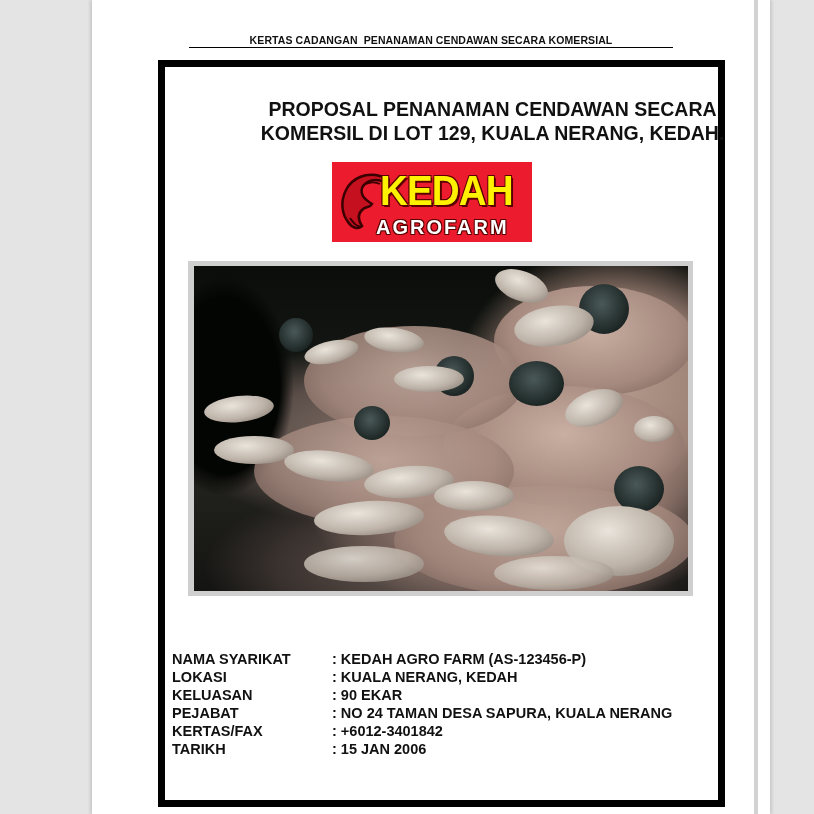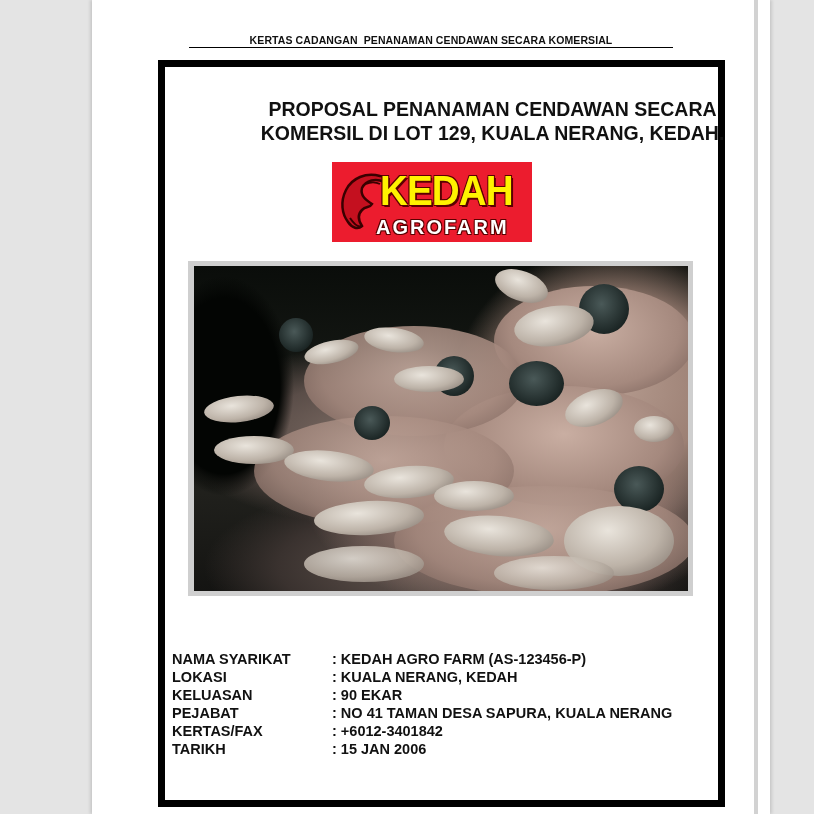--- a/index.html
+++ b/index.html
@@ -233,21 +233,21 @@
           <tr>
             <td class="info-label">LOKASI</td>
             <td>: KUALA NERANG, KEDAH</td>
           </tr>
           <tr>
             <td class="info-label">KELUASAN</td>
             <td>: 90 EKAR</td>
           </tr>
           <tr>
             <td class="info-label">PEJABAT</td>
-            <td>: NO 41 TAMAN DESA SAPURA, KUALA NERANG</td>
+            <td>: NO 24 TAMAN DESA SAPURA, KUALA NERANG</td>
           </tr>
           <tr>
             <td class="info-label">KERTAS/FAX</td>
             <td>: +6012-3401842</td>
           </tr>
           <tr>
             <td class="info-label">TARIKH</td>
             <td>: 15 JAN 2006</td>
           </tr>
         </tbody>

